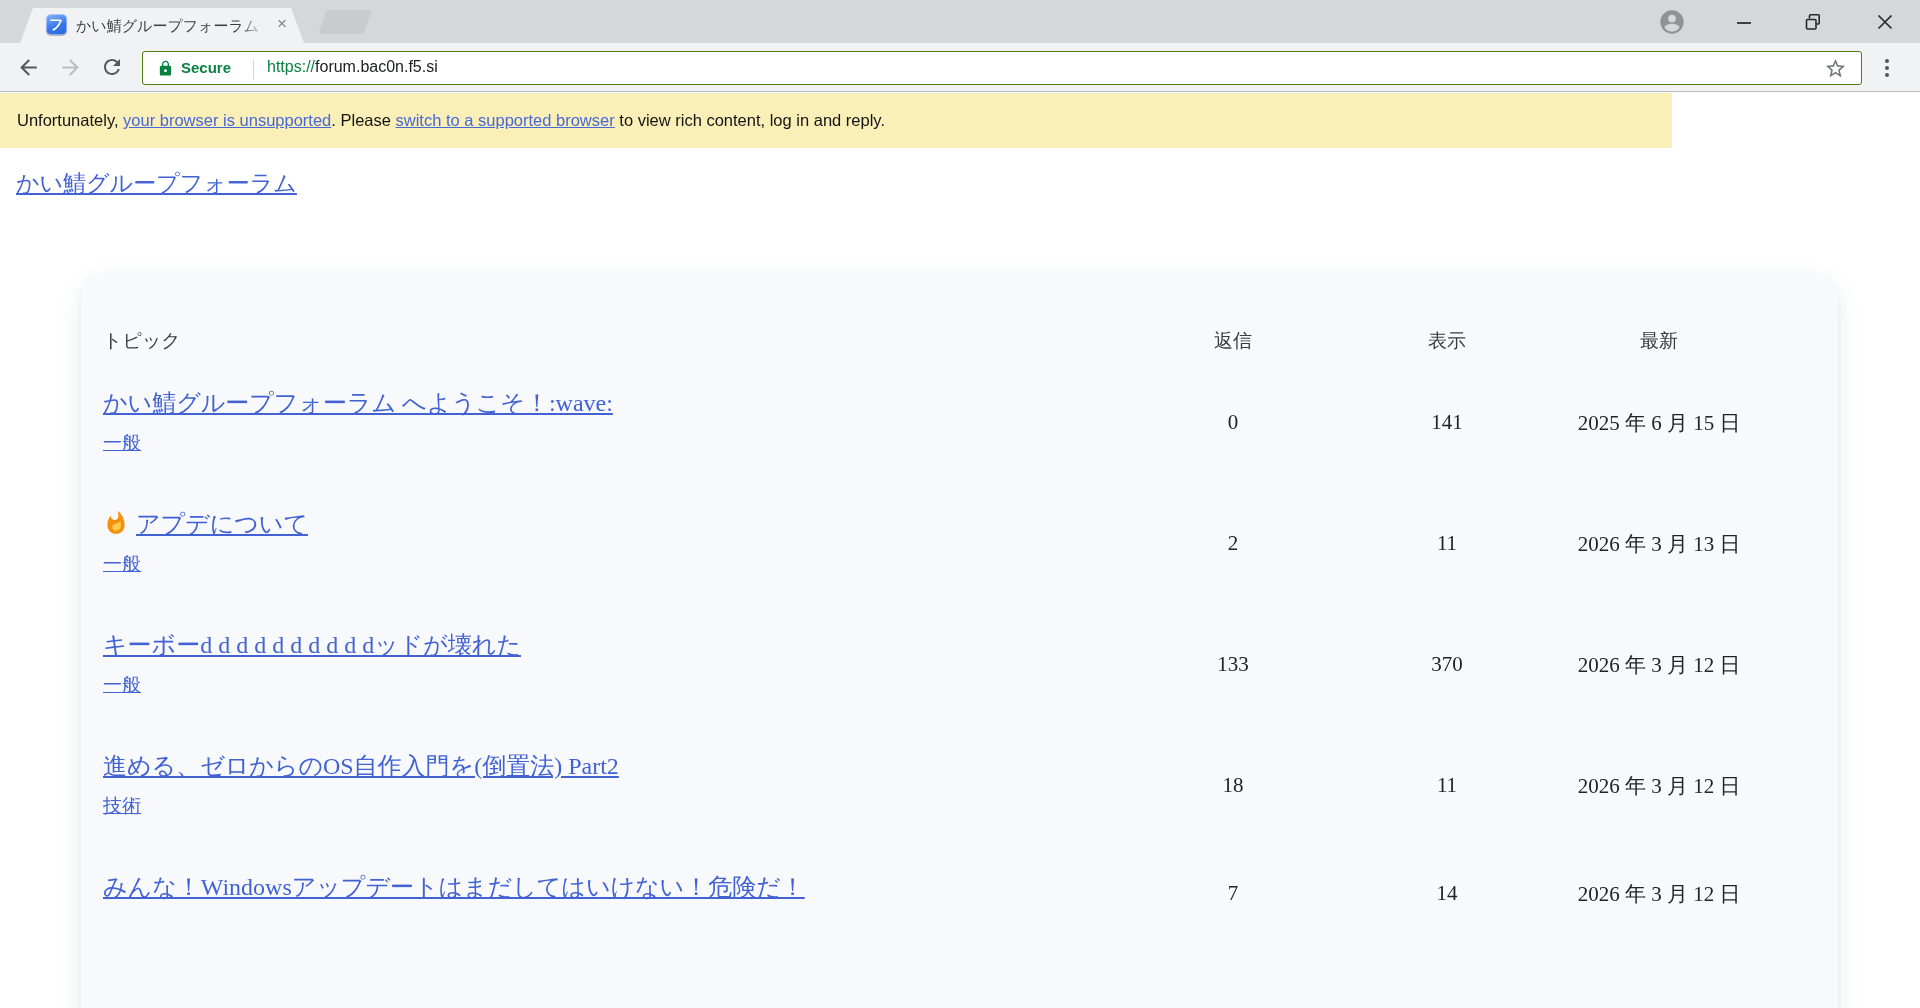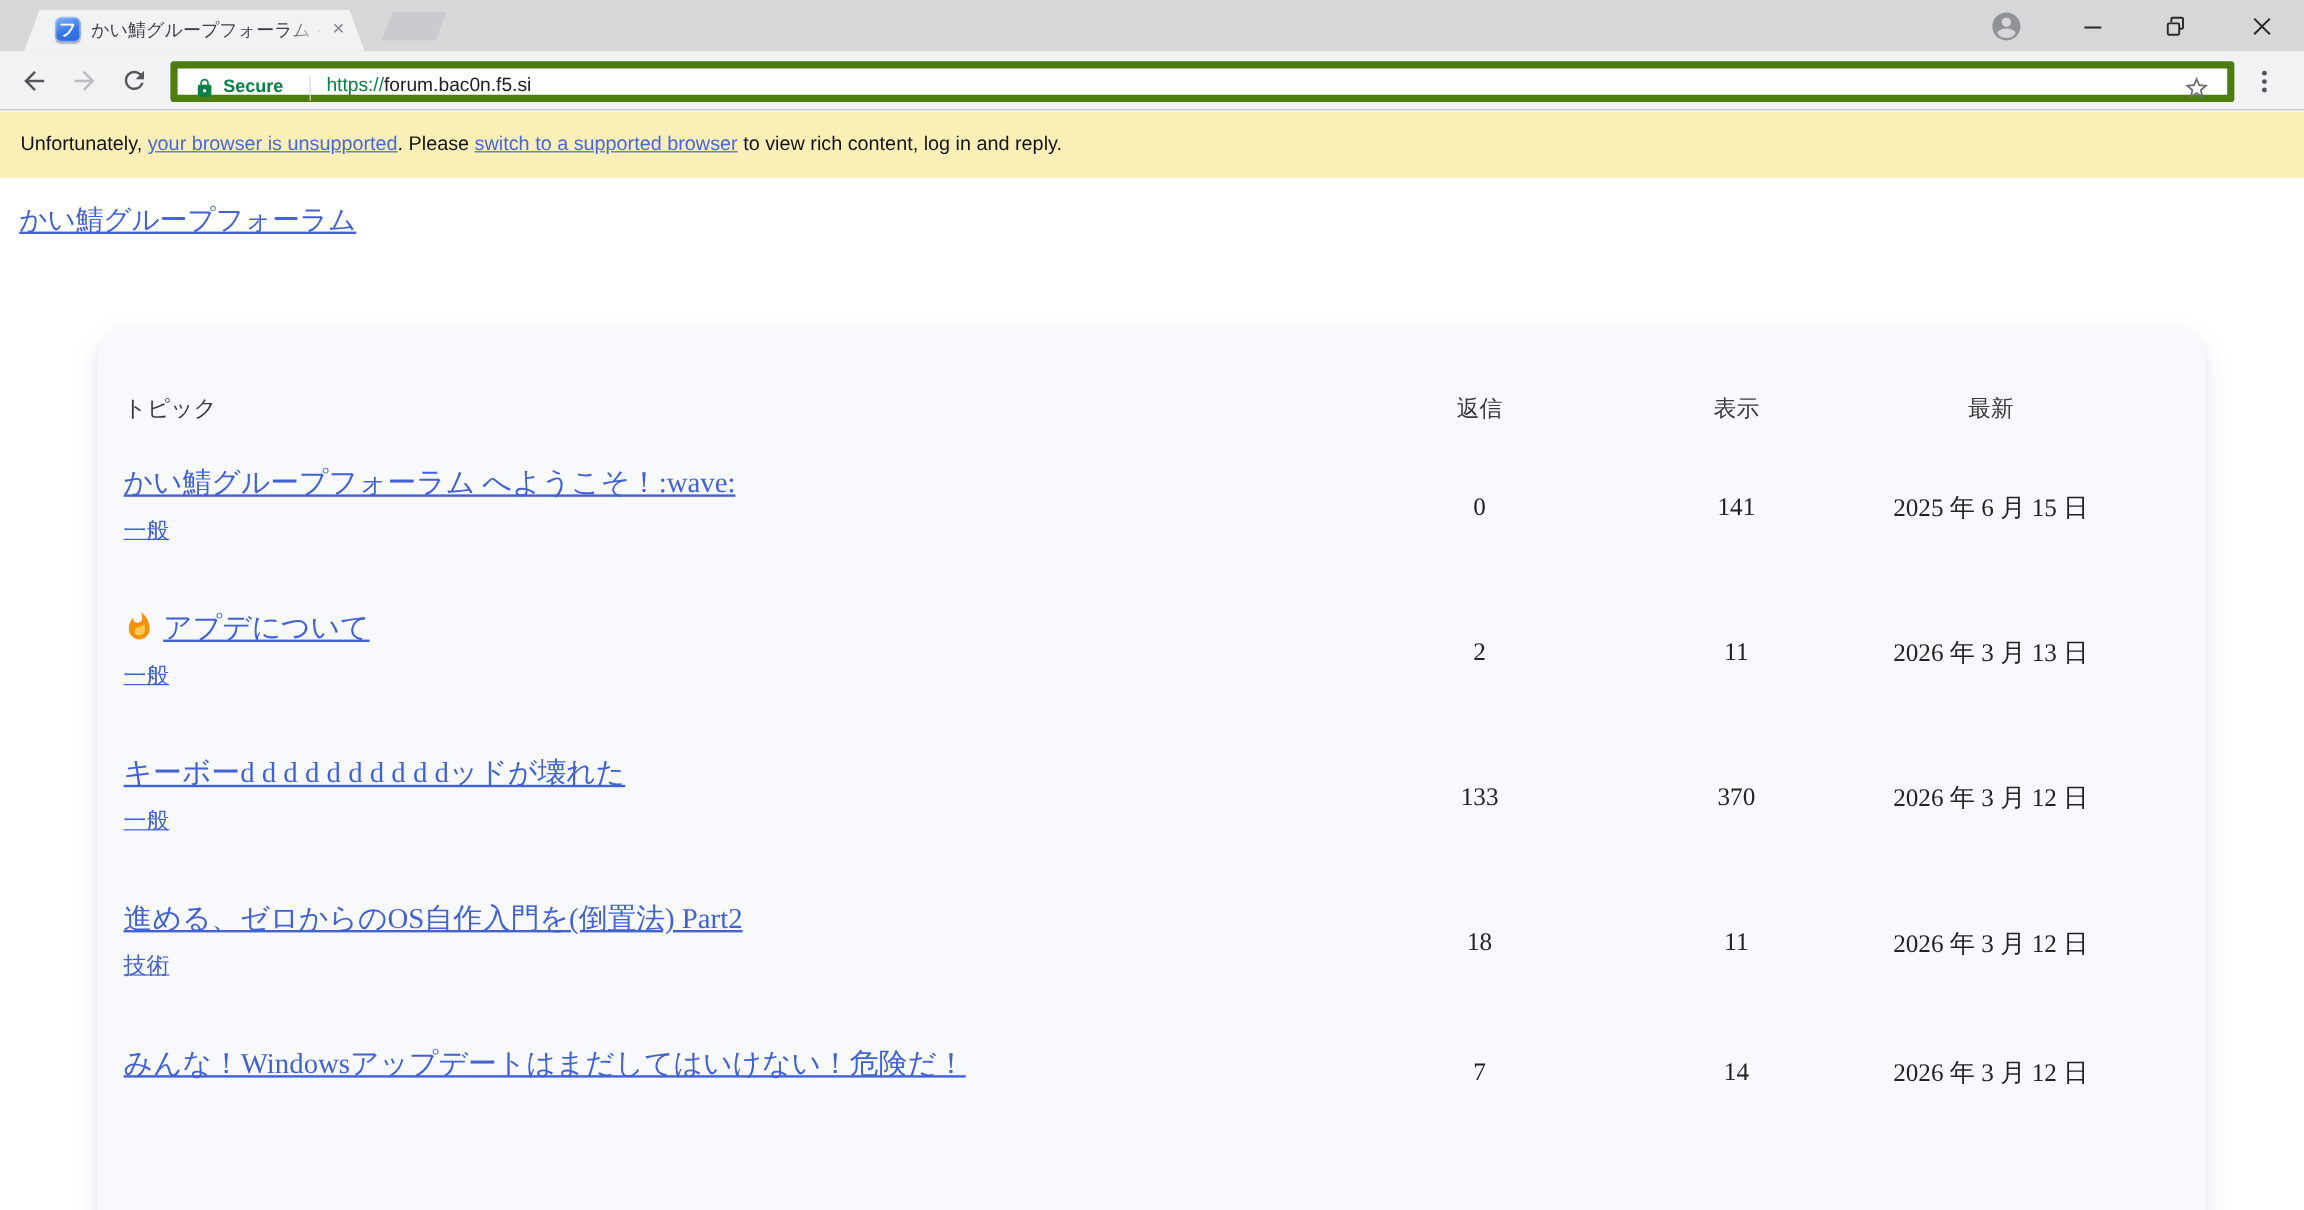--- a/index.html
+++ b/index.html
@@ -22,31 +22,31 @@
                font-size:17px; line-height:19px; color:#80868b; }
   .newtab-btn { position:absolute; left:318px; top:10px; width:54px; height:24px; background:#c9cbce;
                clip-path:polygon(9px 0,100% 0,calc(100% - 9px) 100%,0 100%); border-radius:3px; }
   .winctl { position:absolute; top:0; height:43px; display:flex; align-items:center; justify-content:center; }
 
   
   .toolbar { position:absolute; top:43px; left:0; width:1920px; height:49px; background:#f1f2f3;
              border-bottom:1px solid #bcbdbf; }
   .nav-btn { position:absolute; top:12px; width:26px; height:26px; }
   .omnibox { position:absolute; left:142px; top:8px; width:1720px; height:34px; background:#fff;
-             border:6px solid #4d7c0f; border-radius:3px; }
+             border:1px solid #4d7c0f; border-radius:3px; }
   .omni-lock { position:absolute; left:14px; top:8px; }
   .omni-secure { position:absolute; left:38px; top:7px; font-size:15px; font-weight:600; color:#0b8043; }
   .omni-div { position:absolute; left:110px; top:7px; width:1px; height:20px; background:#d4d5d6; }
   .omni-url { position:absolute; left:124px; top:6px; font-size:16px; color:#202124; white-space:nowrap;text-align:right; }
   .omni-url .scheme { color:#0b8043; }
   .omni-star { position:absolute; right:14px; top:5px; }
   .menu-dots { position:absolute; right:20px; top:12px; width:26px; height:26px; }
 
   
-  .banner { position:absolute; top:93px; left:0; width:1920px; height:55px; background:#faefb6;
+  .banner { position:absolute; top:93px; left:0; width:1672px; height:55px; background:#faefb6;
             display:flex; align-items:center; padding-left:17px; font-size:16.5px; color:#141414; }
   .banner a { color:#4668d9; text-decoration:underline; }
   .forum-link { position:absolute; top:168px; left:16px; font-size:23px; color:#4262d4;
                 text-decoration:underline; font-family:"Liberation Serif","DejaVu Serif",serif;text-align:right; }
 
   .card { position:absolute; left:81px; top:273px; width:1757px; min-height:800px; background:#f7f9fc;
           border-radius:25px; padding:0 81px 40px 22px;
           box-shadow:0 8px 22px rgba(90,110,140,.14), 0 2px 5px rgba(90,110,140,.08); }
   table { width:100%; border-collapse:collapse; table-layout:fixed;
           font-family:"Liberation Serif","DejaVu Serif",serif; }

